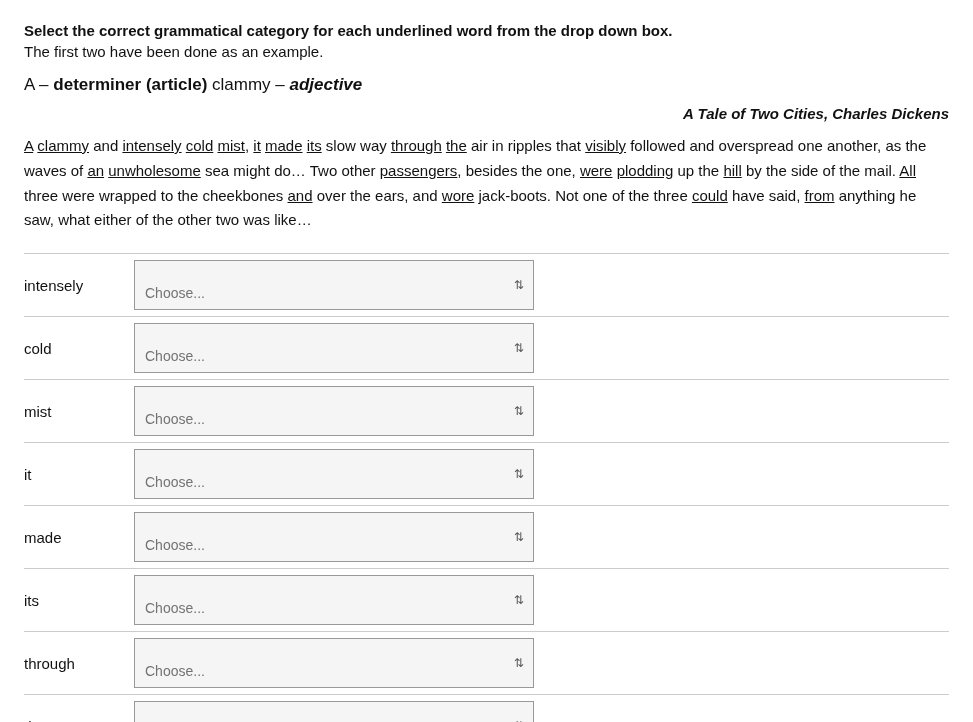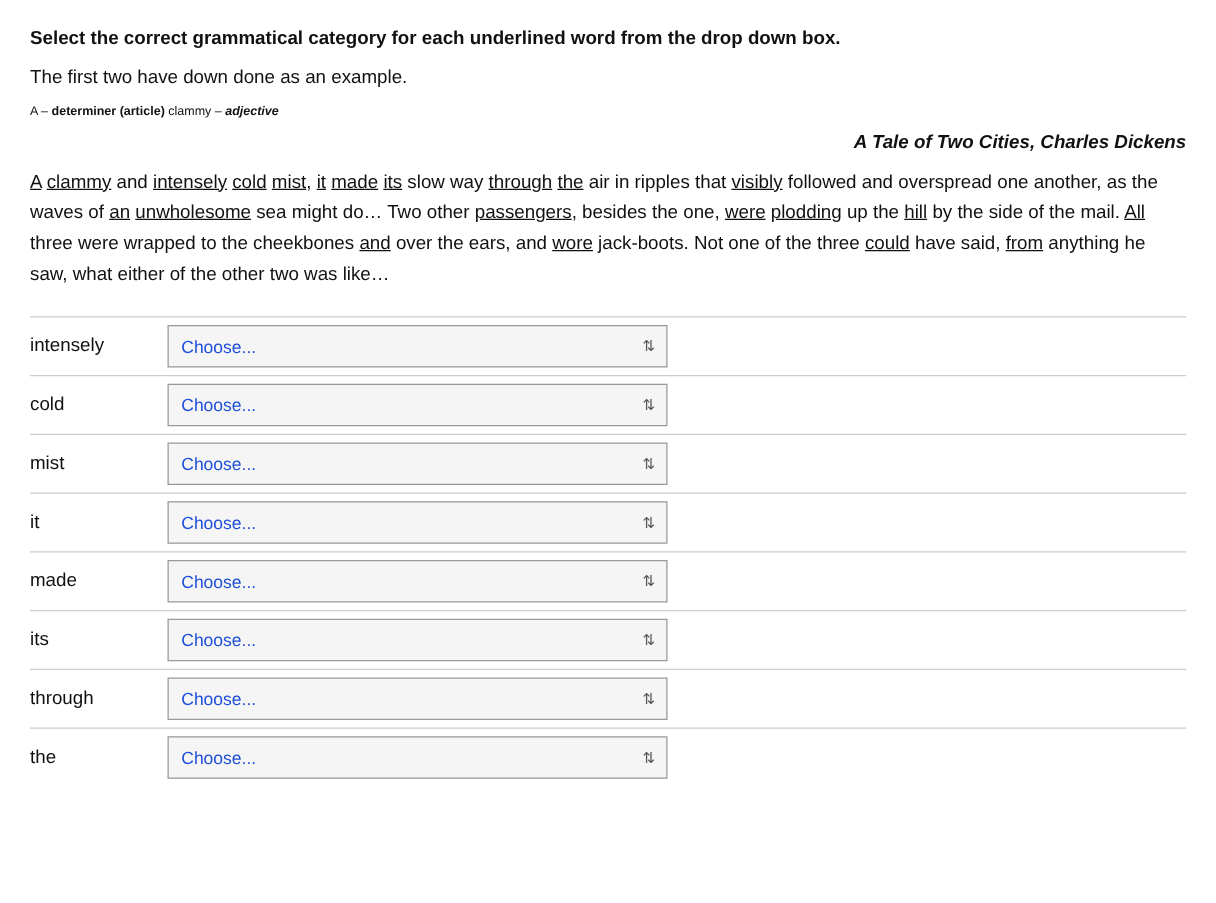--- a/index.html
+++ b/index.html
@@ -14,32 +14,31 @@
       font-size: 15px;
       color: #111111;
       padding: 20px 24px;
       width: 973px;
       min-height: 722px;
     }
 
     .instruction {
       font-weight: bold;
       font-size: 15px;
-      margin-bottom: 10px;
       line-height: 1.4;
     }
 
     .example-line {
       font-size: 15px;
       margin-bottom: 8px;
       line-height: 1.5;
     }
 
     .example-grammar {
-      font-size: 10px;
+      font-size: 17px;
       margin-bottom: 8px;
       line-height: 1.5;
     }
 
     .example-grammar span.determiner {
       font-style: normal;
       font-weight: bold;
     }
 
     .example-grammar em {
@@ -90,23 +89,23 @@
       flex-shrink: 0;
     }
 
     .dropdown-wrapper {
       position: relative;
       width: 400px;
     }
 
     .dropdown-select {
       width: 100%;
-      padding: 8px 30px 8px 10px;
+      padding: 24px 30px 8px 10px;
       font-size: 14px;
-      color: #1d4ed8;
+      color: #737373;
       background-color: #f5f5f5;
       border: 1px solid #999999;
       appearance: none;
       -webkit-appearance: none;
       cursor: pointer;
       outline: none;
     }
 
     .dropdown-arrow {
       position: absolute;
@@ -116,21 +115,21 @@
       pointer-events: none;
       font-size: 12px;
       color: #555555;
     }
   </style>
 </head>
 <body>
 
 <p class="instruction">Select the correct grammatical category for each underlined word from the drop down box.</p>
 
-<p class="example-line">The first two have down done as an example.</p>
+<p class="example-line">The first two have been done as an example.</p>
 
 <p class="example-grammar">
   <span>A – <span class="determiner">determiner (article)</span> clammy – <em>adjective</em></span>
 </p>
 
 <p class="book-title">A Tale of Two Cities, Charles Dickens</p>
 
 <p class="passage">
   <u>A</u> <u>clammy</u> and <u>intensely</u> <u>cold</u> <u>mist</u>, <u>it</u> <u>made</u> <u>its</u> slow way <u>through</u> <u>the</u> air in ripples that <u>visibly</u> followed and overspread one another, as the waves of <u>an</u> <u>unwholesome</u> sea might do… Two other <u>passengers</u>, besides the one, <u>were</u> <u>plodding</u> up the <u>hill</u> by the side of the mail. <u>All</u> three were wrapped to the cheekbones <u>and</u> over the ears, and <u>wore</u> jack-boots. Not one of the three <u>could</u> have said, <u>from</u> anything he saw, what either of the other two was like…
 </p>

